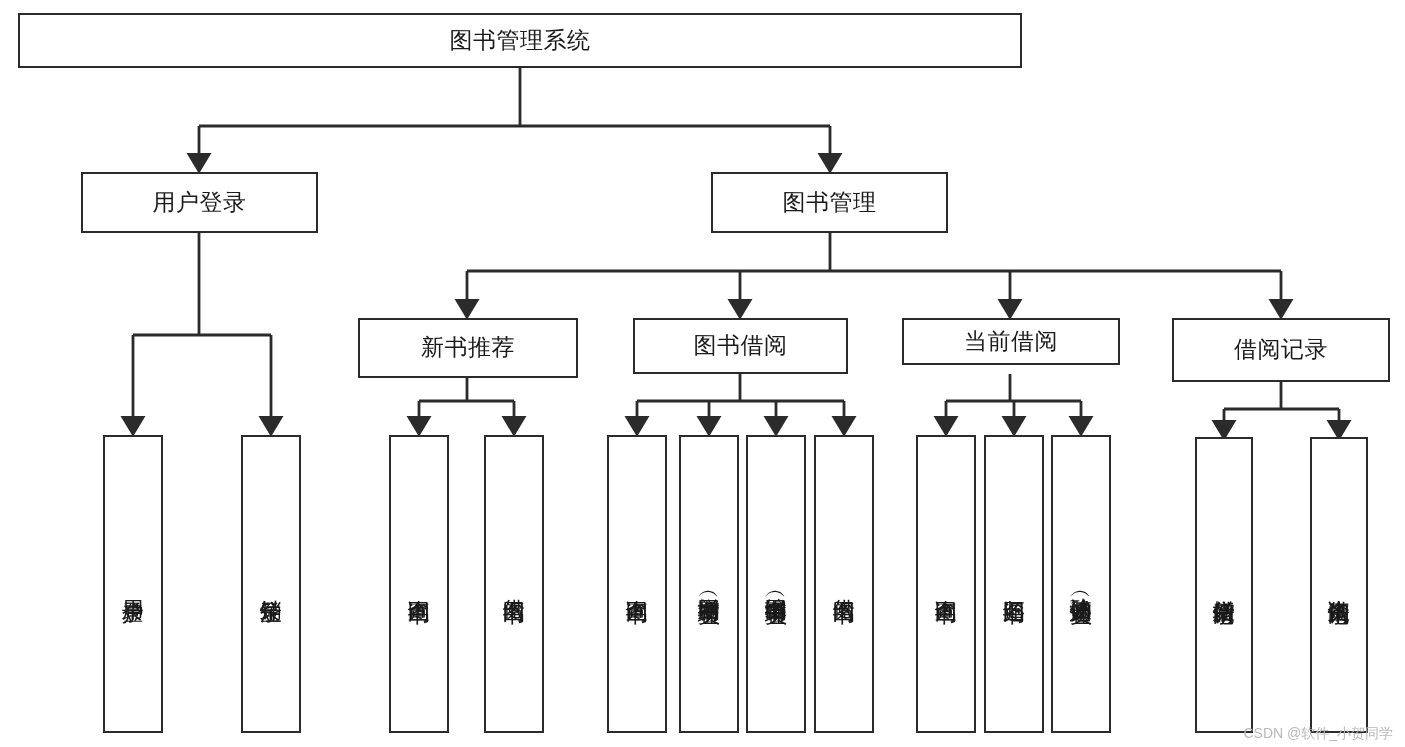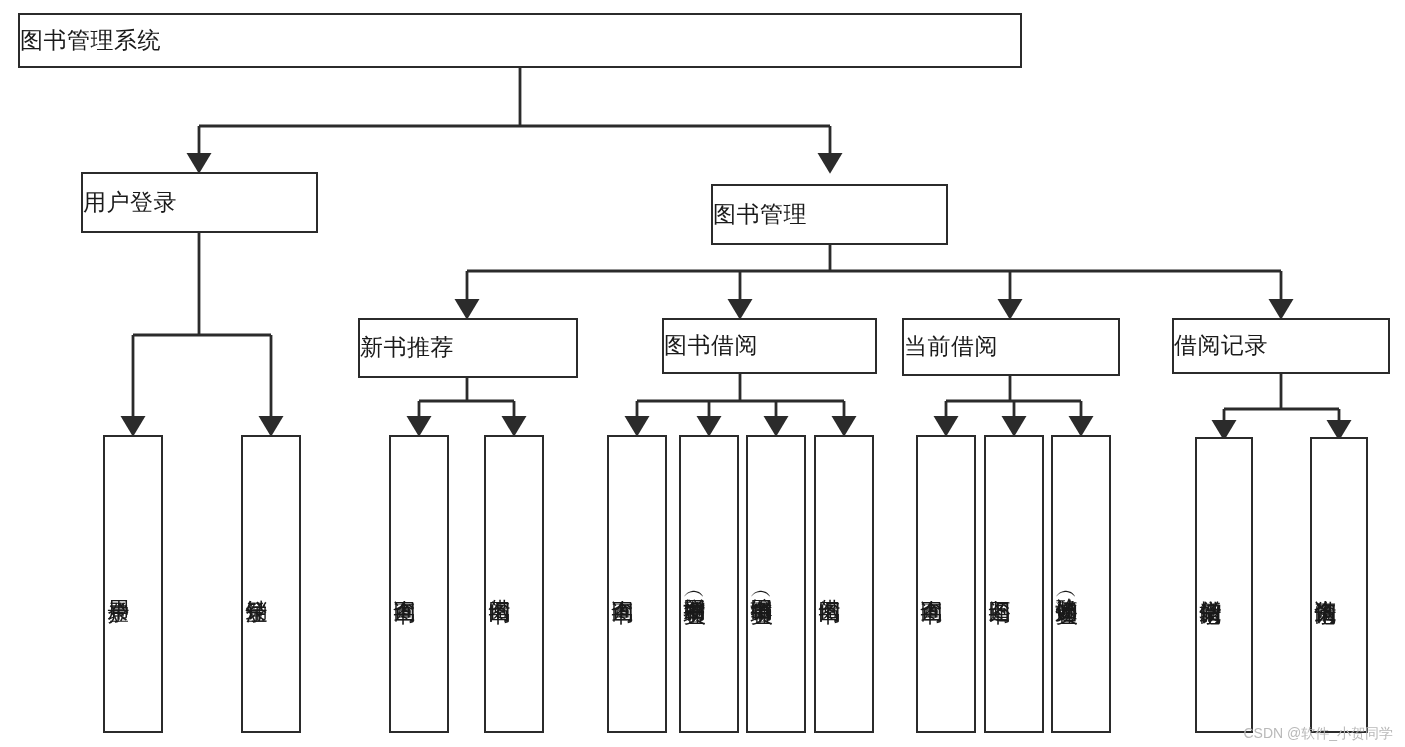--- a/index.html
+++ b/index.html
@@ -26,21 +26,21 @@
     width: 1405px;
     height: 747px;
   }
   .node-box {
     position: absolute;
     box-sizing: border-box;
     background: #ffffff;
     border: 2.5px solid #2b2b2b;
     display: flex;
     align-items: center;
-    justify-content: flex-start;
+    justify-content: center;
     overflow: hidden;
   }
   .node-label-h {
     font-size: 23px;
     color: #1a1a1a;
     line-height: 1.1;
     letter-spacing: 0.5px;
     white-space: nowrap;
   }
   .node-label-v {
@@ -122,34 +122,34 @@
     </g>
   </svg>
 
   <div class="node-box" style="left:18px; top:13px; width:1004px; height:55px;">
     <span class="node-label-h">图书管理系统</span>
   </div>
 
   <div class="node-box" style="left:81px; top:172px; width:237px; height:61px;">
     <span class="node-label-h">用户登录</span>
   </div>
-  <div class="node-box" style="left:711px; top:184px; width:237px; height:61px;">
+  <div class="node-box" style="left:711px; top:172px; width:237px; height:61px;">
     <span class="node-label-h">图书管理</span>
   </div>
 
   <div class="node-box" style="left:358px; top:318px; width:220px; height:60px;">
     <span class="node-label-h">新书推荐</span>
   </div>
-  <div class="node-box" style="left:662px; top:318px; width:215px; height:56px;">
+  <div class="node-box" style="left:633px; top:318px; width:215px; height:56px;">
     <span class="node-label-h">图书借阅</span>
   </div>
-  <div class="node-box" style="left:902px; top:318px; width:218px; height:58px;">
+  <div class="node-box" style="left:902px; top:318px; width:218px; height:47px;">
     <span class="node-label-h">当前借阅</span>
   </div>
-  <div class="node-box" style="left:1172px; top:318px; width:218px; height:56px;">
+  <div class="node-box" style="left:1172px; top:318px; width:218px; height:64px;">
     <span class="node-label-h">借阅记录</span>
   </div>
 
   <div class="node-box" style="left:103px; top:435px; width:60px; height:298px;">
     <span class="node-label-v">用户登录</span>
   </div>
   <div class="node-box" style="left:241px; top:435px; width:60px; height:298px;">
     <span class="node-label-v">注销登录</span>
   </div>
 

